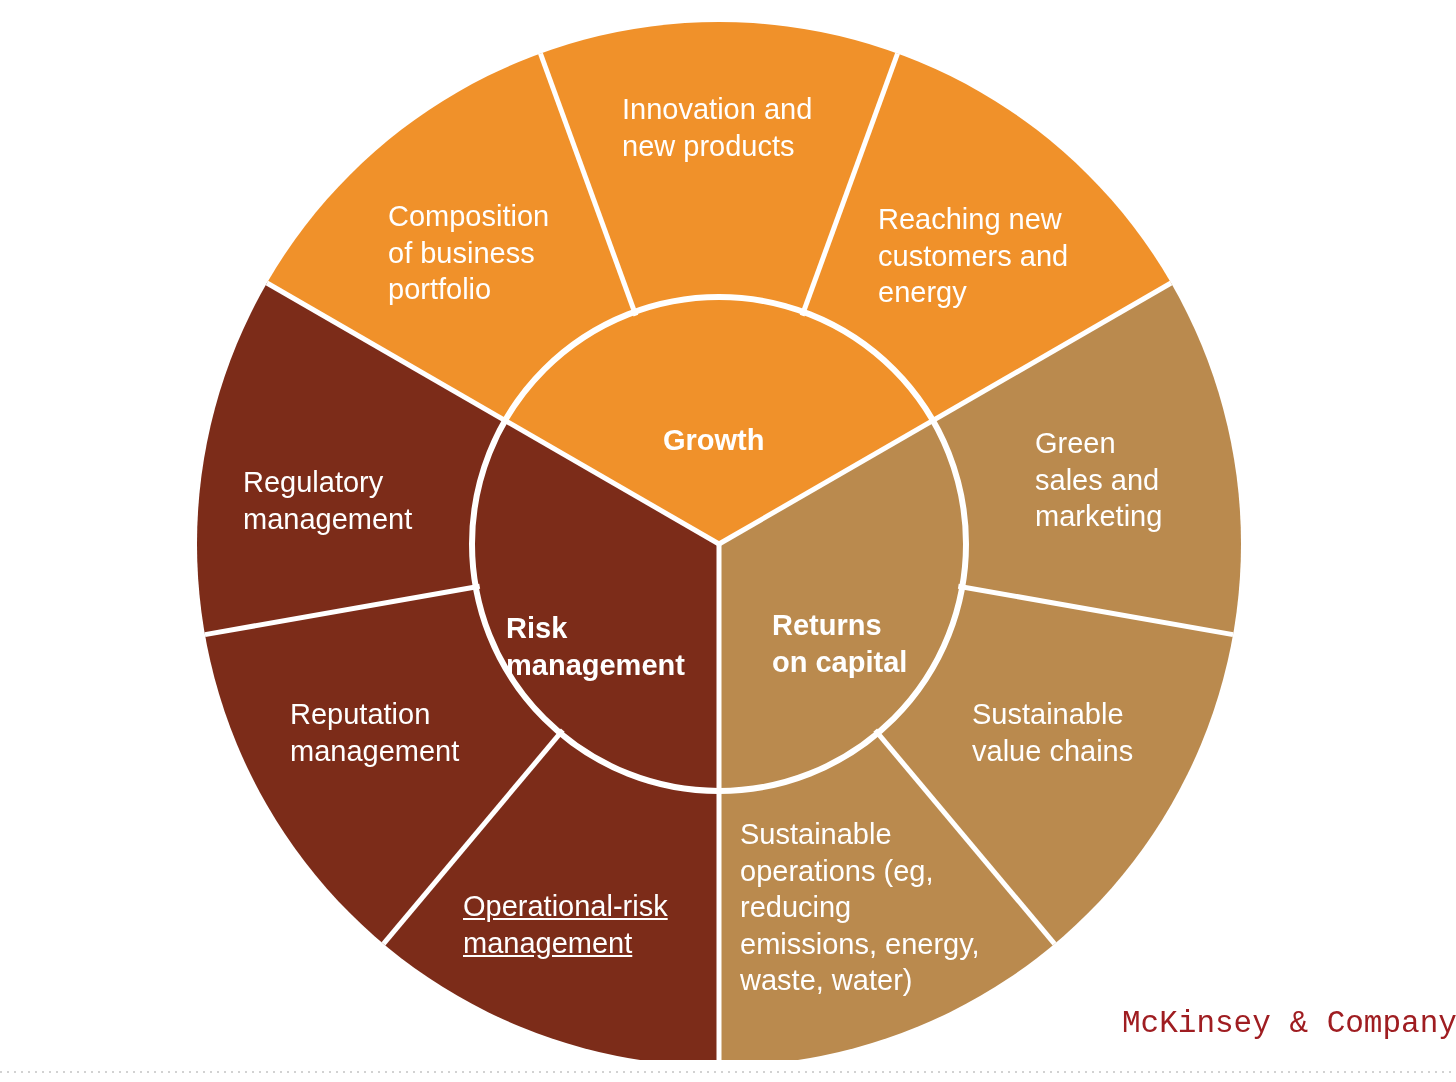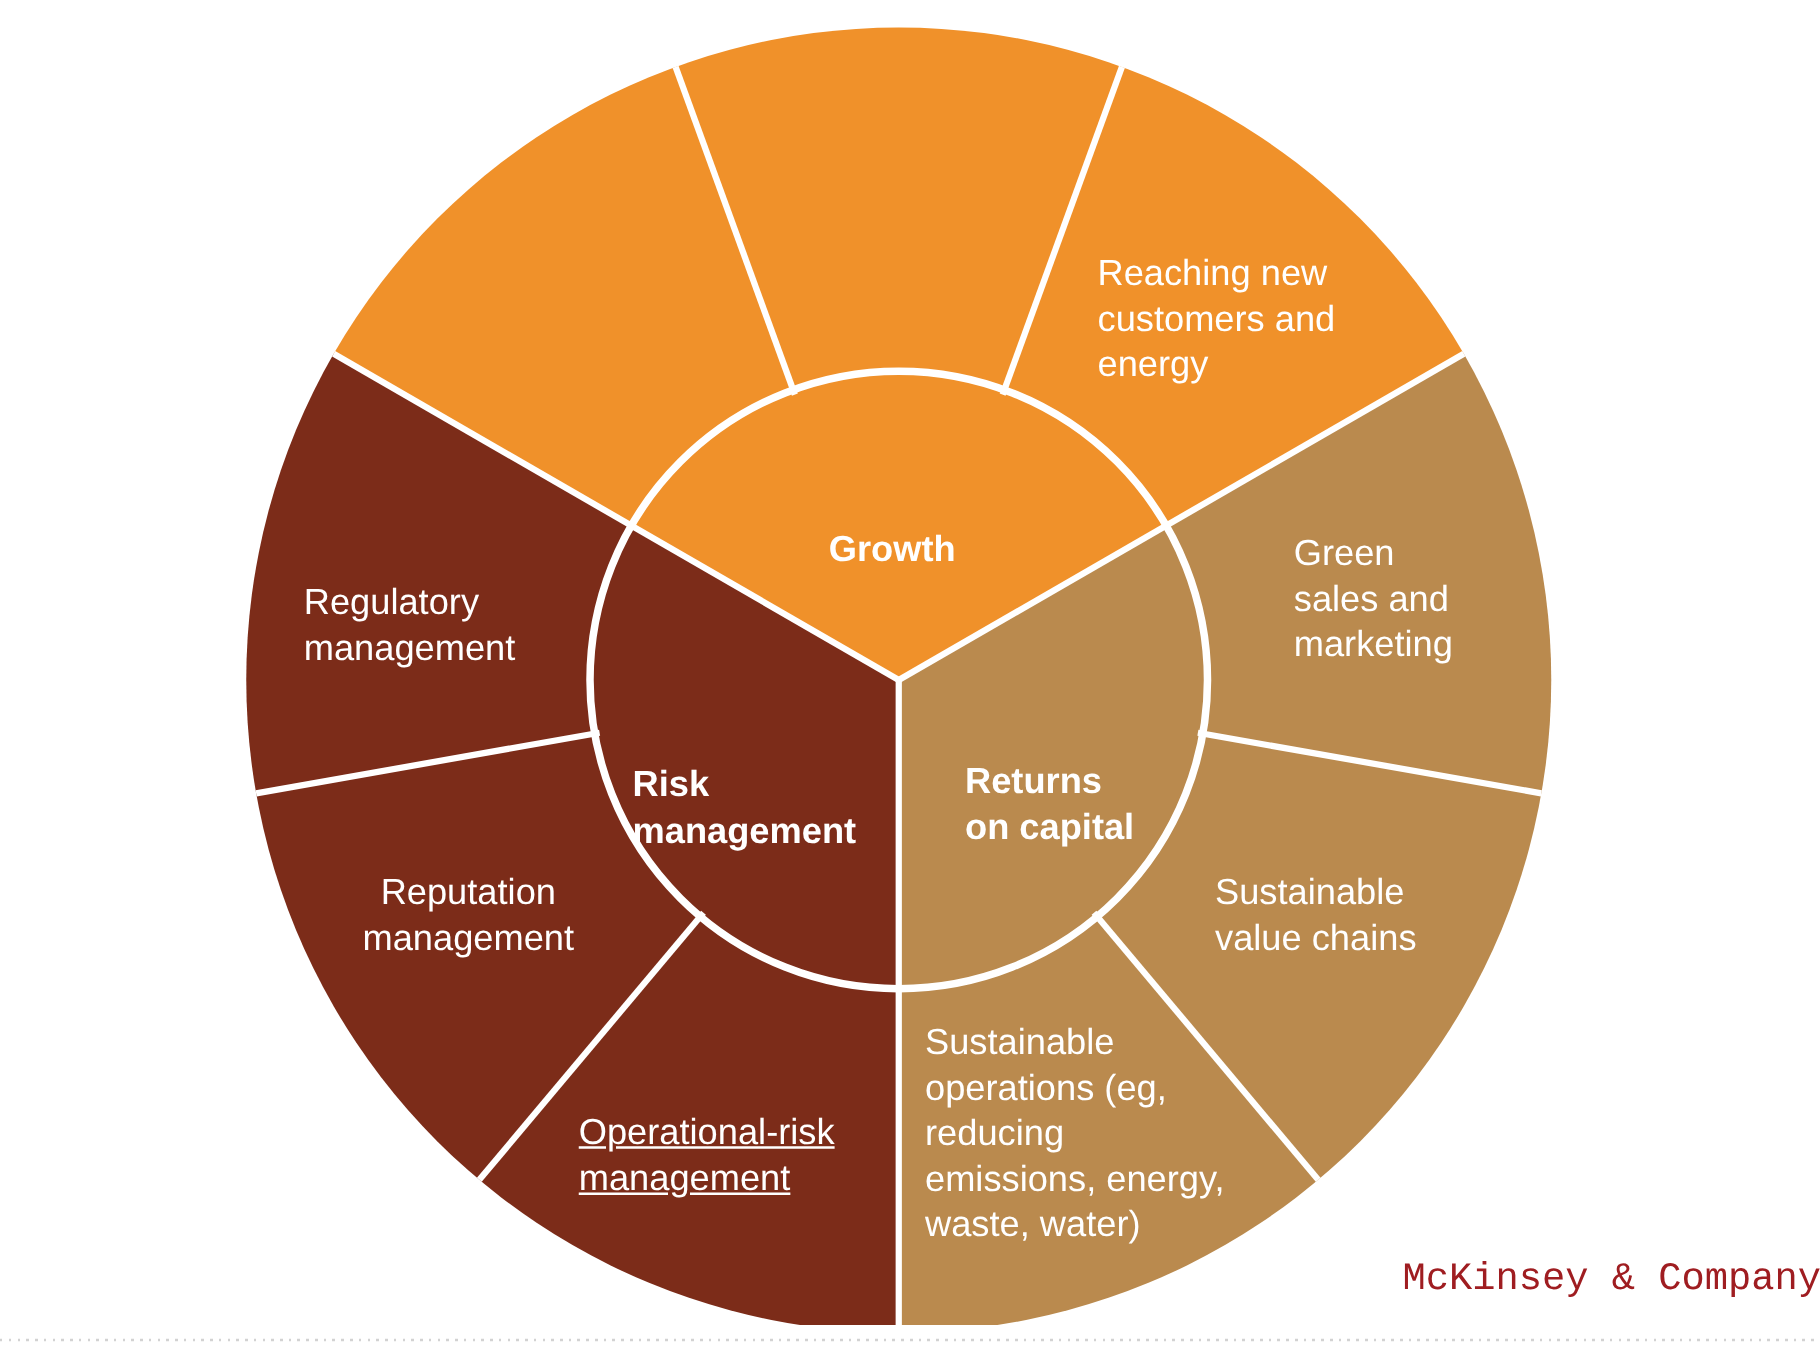--- a/index.html
+++ b/index.html
@@ -75,38 +75,43 @@
         <circle cx="719" cy="544" r="247" fill="none" stroke="#FFFFFF" stroke-width="6"></circle>
       </g>
     </svg>
 
   <div class="lbl bold" style="left:663px; top:389px;">Growth</div>
   <div class="lbl bold" style="left:506px; top:577px;">Risk
 management</div>
   <div class="lbl bold" style="left:772px; top:574px;">Returns
 on capital</div>
 
+  <div class="lbl" style="left:388px; top:198px;">Composition
+of business
+portfolio</div>
+  <div class="lbl" style="left:622px; top:91px;">Innovation and
+new products</div>
   <div class="lbl" style="left:878px; top:201px;">Reaching new
 customers and
 energy</div>
 
   <div class="lbl" style="left:1035px; top:425px;">Green
 sales and
 marketing</div>
   <div class="lbl" style="left:972px; top:696px;">Sustainable
 value chains</div>
   <div class="lbl" style="left:740px; top:816px;">Sustainable
 operations (eg,
 reducing
 emissions, energy,
 waste, water)</div>
 
   <div class="lbl" style="left:243px; top:436px;margin-top:28px;">Regulatory
 management</div>
-  <div class="lbl" style="left:290px; top:696px;text-align:center;">Reputation
+  <div class="lbl" style="left:290px; top:696px;">Reputation
 management</div>
   <div class="lbl" style="left:463px; top:888px;text-decoration:underline;">Operational-risk
 management</div>
 
   <div class="brand" style="color: rgb(159, 29, 33); font-family: Liberation Mono, monospace;">McKinsey &amp; Company</div>
   <div class="dotted" style="background: repeating-linear-gradient(to right, rgb(210, 210, 210) 0px, rgb(210, 210, 210) 2px, transparent 2px, transparent 7px);"></div>
 
 </div>
 
 </body></html>

